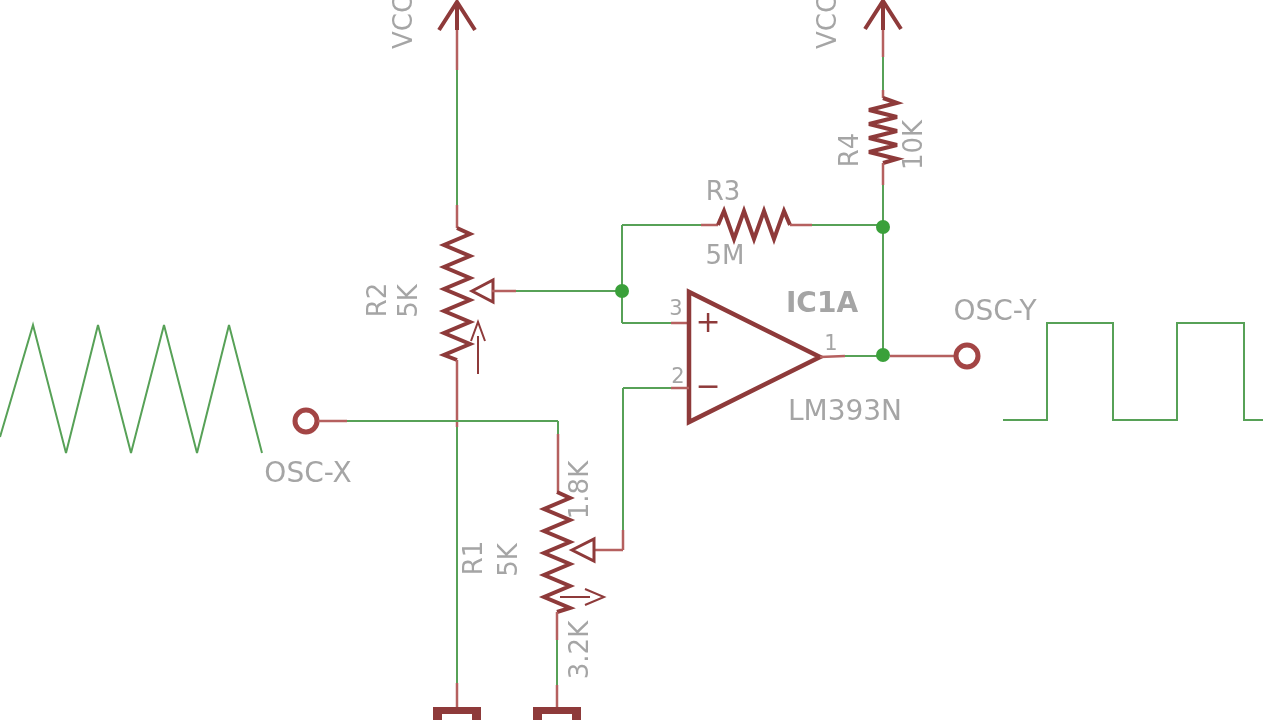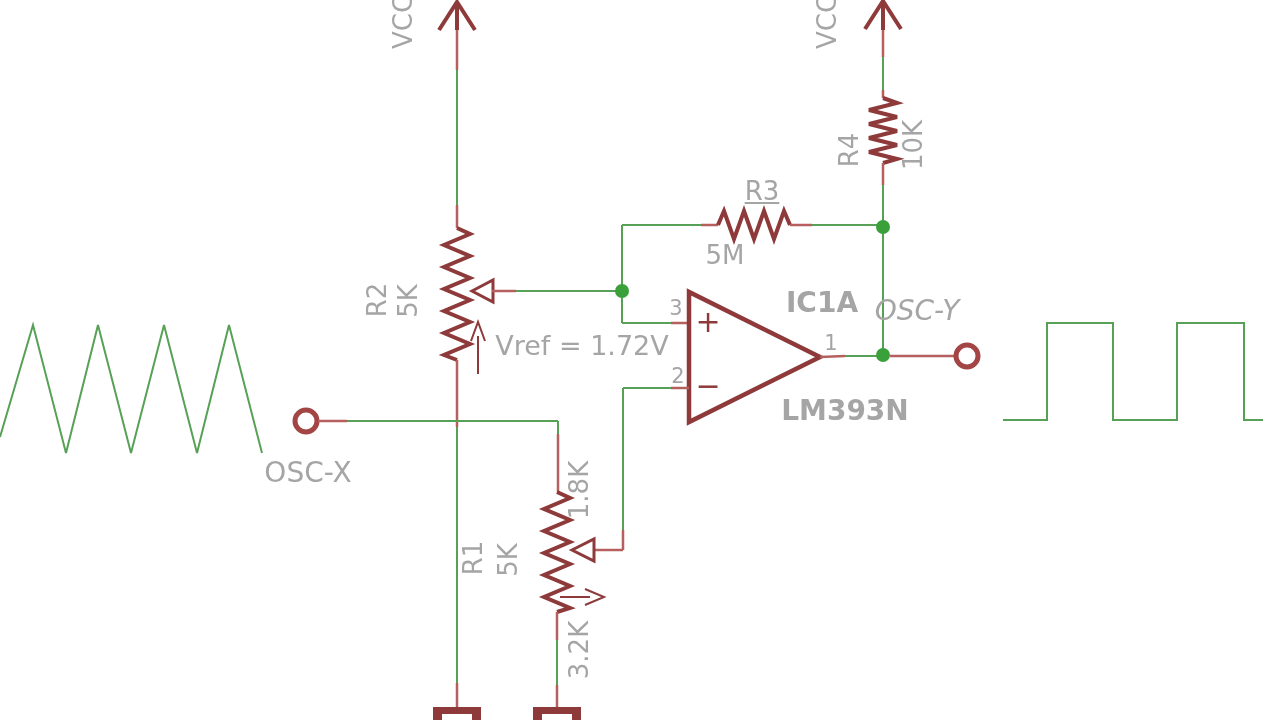--- a/index.html
+++ b/index.html
@@ -142,39 +142,38 @@
       <rect class="compfill" x="572" y="714" width="9" height="6"></rect>
     </g>
   </svg>
 
   <span class="lbl rot s26" style="left:403px;top:22px;">VCC</span>
   <span class="lbl rot s26" style="left:827px;top:22px;">VCC</span>
 
   <span class="lbl rot s26" style="left:849px;top:150px;">R4</span>
   <span class="lbl rot s26" style="left:913px;top:145px;">10K</span>
 
-  <span class="lbl s26" style="left:762px;top:191px;text-decoration:underline;">R3</span>
+  <span class="lbl s26" style="left:723px;top:191px;">R3</span>
   <span class="lbl s26" style="left:725px;top:255px;">5M</span>
 
   <span class="lbl rot s26" style="left:377px;top:300px;">R2</span>
   <span class="lbl rot s26" style="left:408px;top:301px;">5K</span>
 
-  <span class="lbl s27" style="left:582px;top:345px;">Vref = 1.72V</span>
 
   <span class="lbl s28" style="left:822px;top:303px;font-weight:bold;">IC1A</span>
-  <span class="lbl s28" style="left:845px;top:411px;font-weight:bold;">LM393N</span>
+  <span class="lbl s28" style="left:845px;top:411px;">LM393N</span>
 
   <span class="lbl s21" style="left:676px;top:308px;">3</span>
   <span class="lbl s21" style="left:678px;top:376px;">2</span>
   <span class="lbl s21" style="left:831px;top:343px;">1</span>
 
   <span class="lbl redtxt s30" style="left:708px;top:322px;">+</span>
   <span class="lbl redtxt s30" style="left:708px;top:386px;">−</span>
 
-  <span class="lbl s28" style="left:917px;top:311px;font-style:italic;">OSC-Y</span>
+  <span class="lbl s28" style="left:995px;top:311px;">OSC-Y</span>
   <span class="lbl s28" style="left:308px;top:473px;">OSC-X</span>
 
   <span class="lbl rot s26" style="left:473px;top:558px;">R1</span>
   <span class="lbl rot s26" style="left:508px;top:560px;">5K</span>
   <span class="lbl rot s26" style="left:579px;top:490px;">1.8K</span>
   <span class="lbl rot s26" style="left:579px;top:650px;">3.2K</span>
 
 </div>
 
 </body></html>

